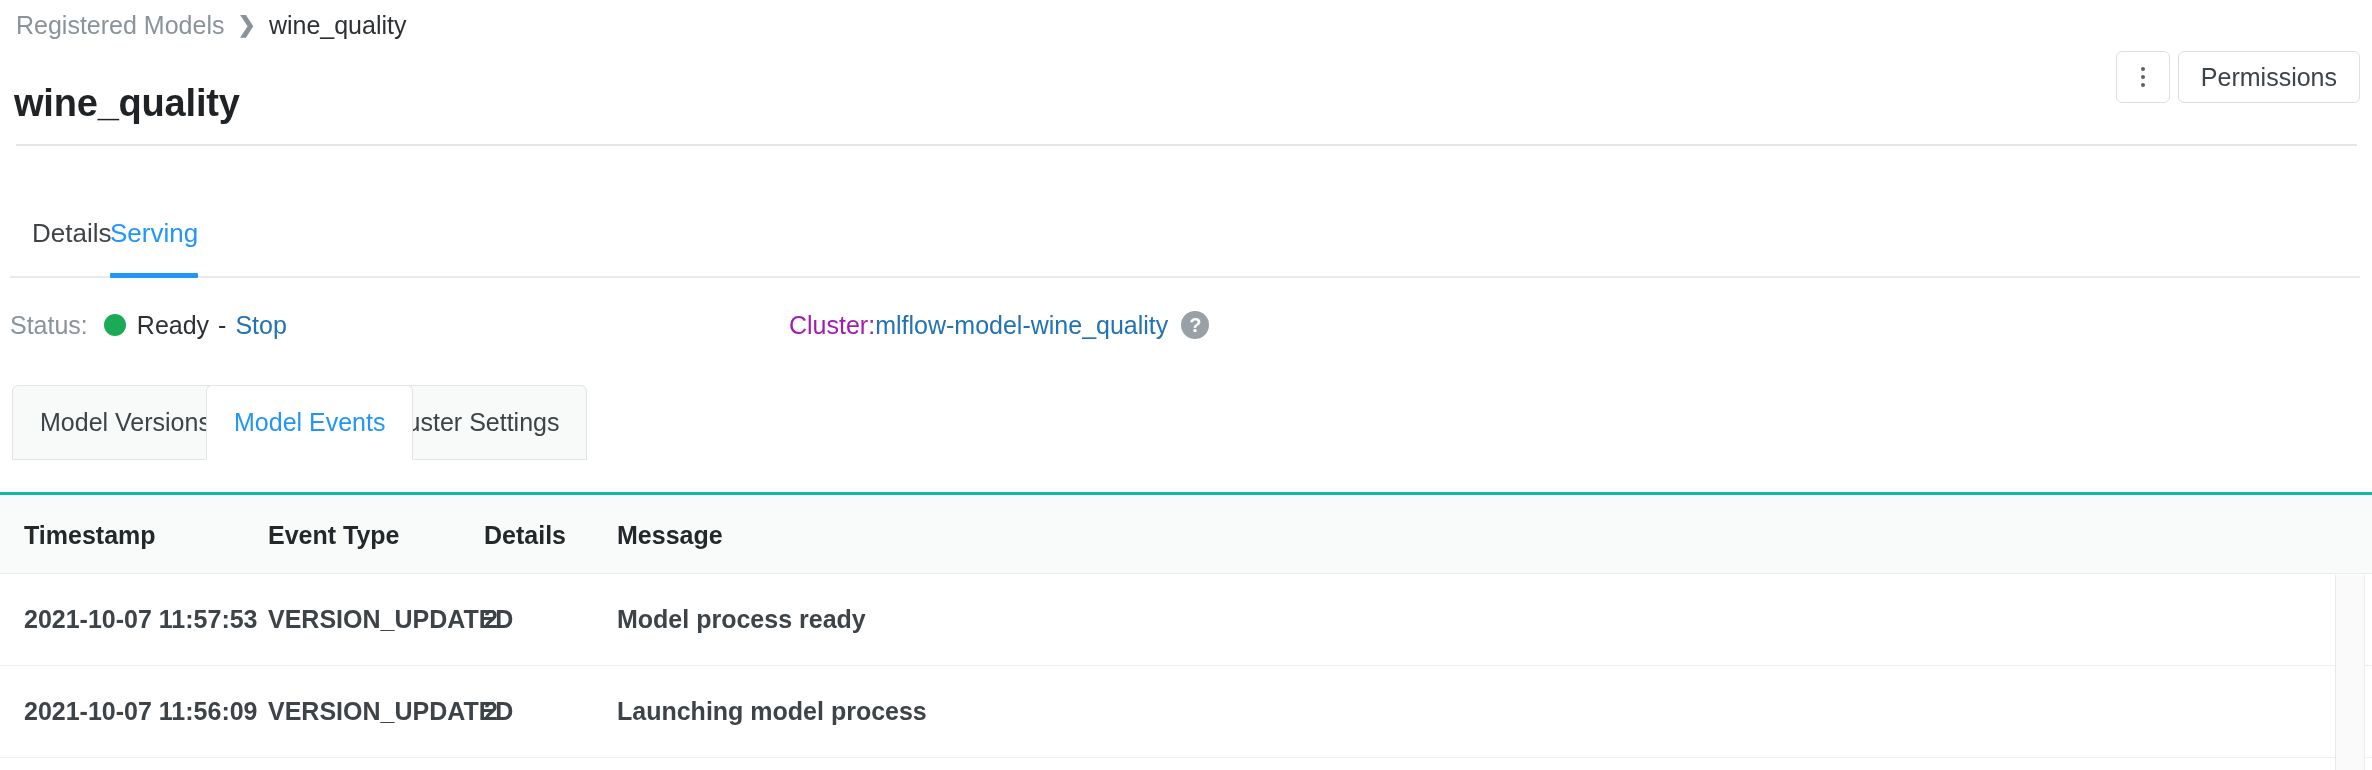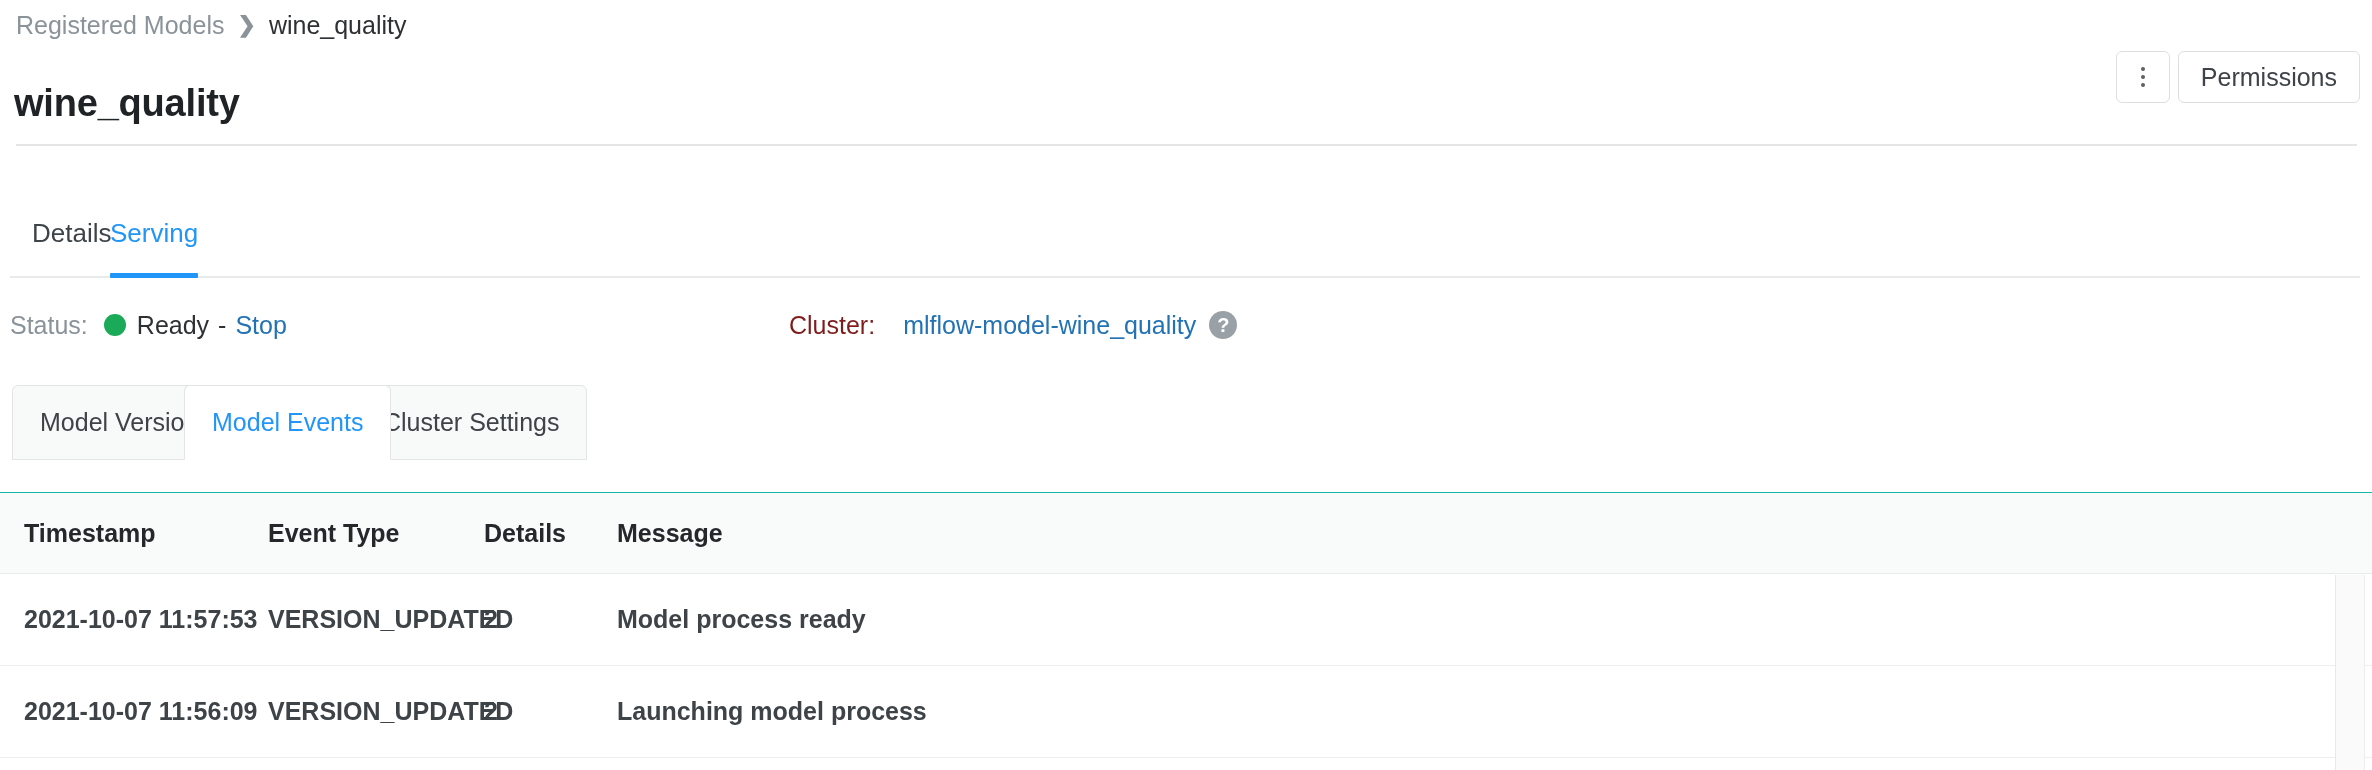--- a/index.html
+++ b/index.html
@@ -188,21 +188,21 @@
 
   .cluster-group {
     position: absolute;
     left: 789px;
     top: 0;
     display: flex;
     align-items: center;
     font-size: 25px;
     height: 40px;
   }
-  .cluster-label { color: #7f1d1d; margin-right: 28px; }
+  .cluster-label { color: #a21caf; margin-right: 0; }
   .help-icon {
     width: 28px;
     height: 28px;
     border-radius: 50%;
     background: #9aa1a6;
     color: #ffffff;
     font-size: 20px;
     font-weight: 700;
     display: inline-flex;
     align-items: center;
@@ -236,36 +236,36 @@
     cursor: pointer;
     white-space: nowrap;
   }
   .subtab.active {
     background: #ffffff;
     color: #2196f8;
     border-bottom-color: #ffffff;
     z-index: 2;
   }
   #subtab-0 { left: 12px; }
-  #subtab-1 { left: 184px; }
+  #subtab-1 { left: 206px; }
   #subtab-2 { left: 355px; }
 
   
   .table-wrap {
     position: absolute;
     left: 0;
     top: 492px;
     width: 2372px;
     height: 278px;
   }
   .table-head {
     position: relative;
     height: 82px;
     background: #f9fafa;
-    border-top: 1px solid #14b8a6;
+    border-top: 3px solid #14b8a6;
     border-bottom: 1px solid #e8eaeb;
   }
   .table-head .cell {
     position: absolute;
     top: 0;
     height: 80px;
     display: flex;
     align-items: center;
     font-size: 25px;
     font-weight: 700;

